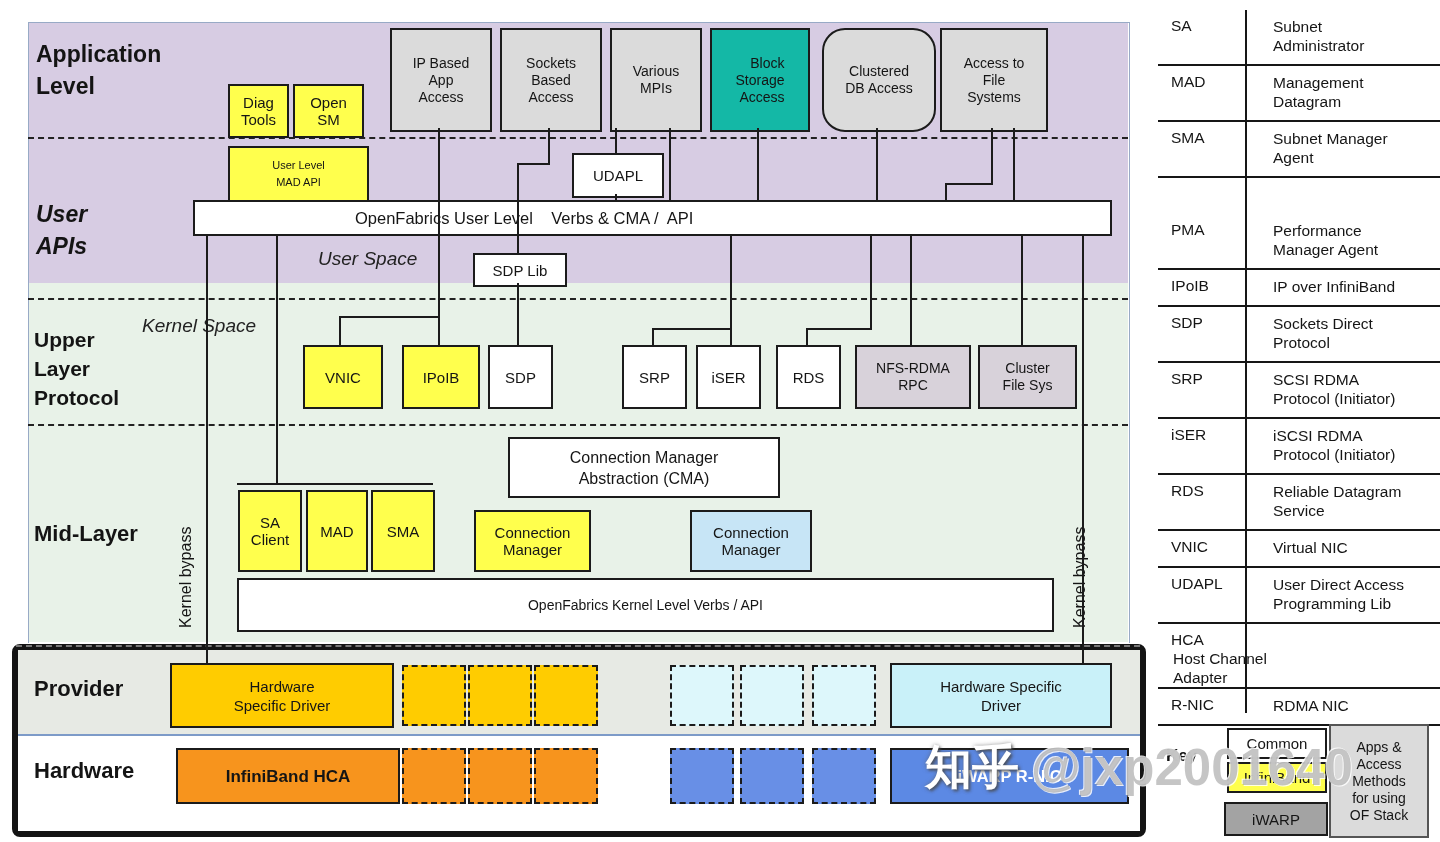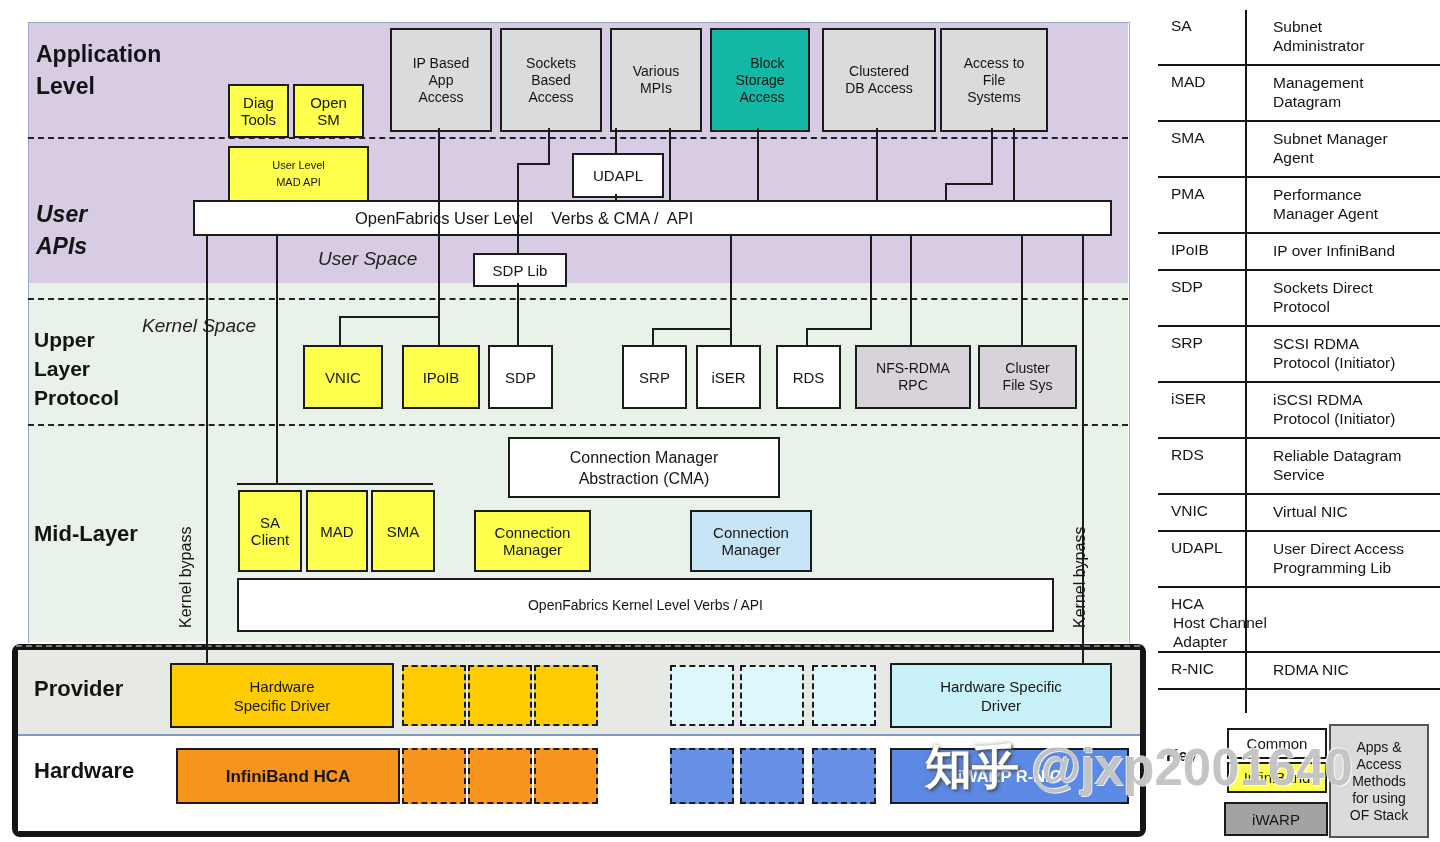--- a/index.html
+++ b/index.html
@@ -58,21 +58,21 @@
 App
 Access</div>
   <div class="bx" style="left: 500px; top: 28px; width: 98px; height: 100px; background: rgb(219, 219, 219);">Sockets
 Based
 Access</div>
   <div class="bx" style="left: 610px; top: 28px; width: 88px; height: 100px; background: rgb(219, 219, 219);">Various
 MPIs</div>
   <div class="bx" style="left: 710px; top: 28px; width: 96px; height: 100px; background: #14b8a6; text-align: right;">Block
 Storage
 Access</div>
-  <div class="bx" style="left: 822px; top: 28px; width: 110px; height: 100px; background: rgb(219, 219, 219);">Clustered
+  <div class="bx" style="left: 822px; top: 28px; width: 110px; height: 100px; background: rgb(219, 219, 219); border-radius: 23px;">Clustered
 DB Access</div>
   <div class="bx" style="left: 940px; top: 28px; width: 104px; height: 100px; background: rgb(219, 219, 219);">Access to
 File
 Systems</div>
 
   <div class="bx" style="left: 228px; top: 84px; width: 57px; height: 50px; font-size: 15px; background: rgb(255, 255, 77);">Diag
 Tools</div>
   <div class="bx" style="left: 293px; top: 84px; width: 67px; height: 50px; font-size: 15px; background: rgb(255, 255, 77);">Open
 SM</div>
   <div class="bx" style="left: 228px; top: 146px; width: 137px; height: 52px; font-size: 11px; background: rgb(255, 255, 77);">User Level
@@ -172,21 +172,21 @@
       <div class="grow" style="min-height: 56px;">
         <div class="gabbr">MAD</div>
         <div class="gdef">Management
 Datagram</div>
       </div>
       <div class="grow" style="min-height: 56px;">
         <div class="gabbr">SMA</div>
         <div class="gdef">Subnet Manager
 Agent</div>
       </div>
-      <div class="grow" style="min-height: 56px;">
+      <div class="grow" style="min-height: 56px; margin-top: 36px;">
         <div class="gabbr">PMA</div>
         <div class="gdef">Performance
 Manager Agent</div>
       </div>
       <div class="grow" style="min-height: 37px;">
         <div class="gabbr">IPoIB</div>
         <div class="gdef">IP over InfiniBand</div>
       </div>
       <div class="grow" style="min-height: 56px;">
         <div class="gabbr">SDP</div>

